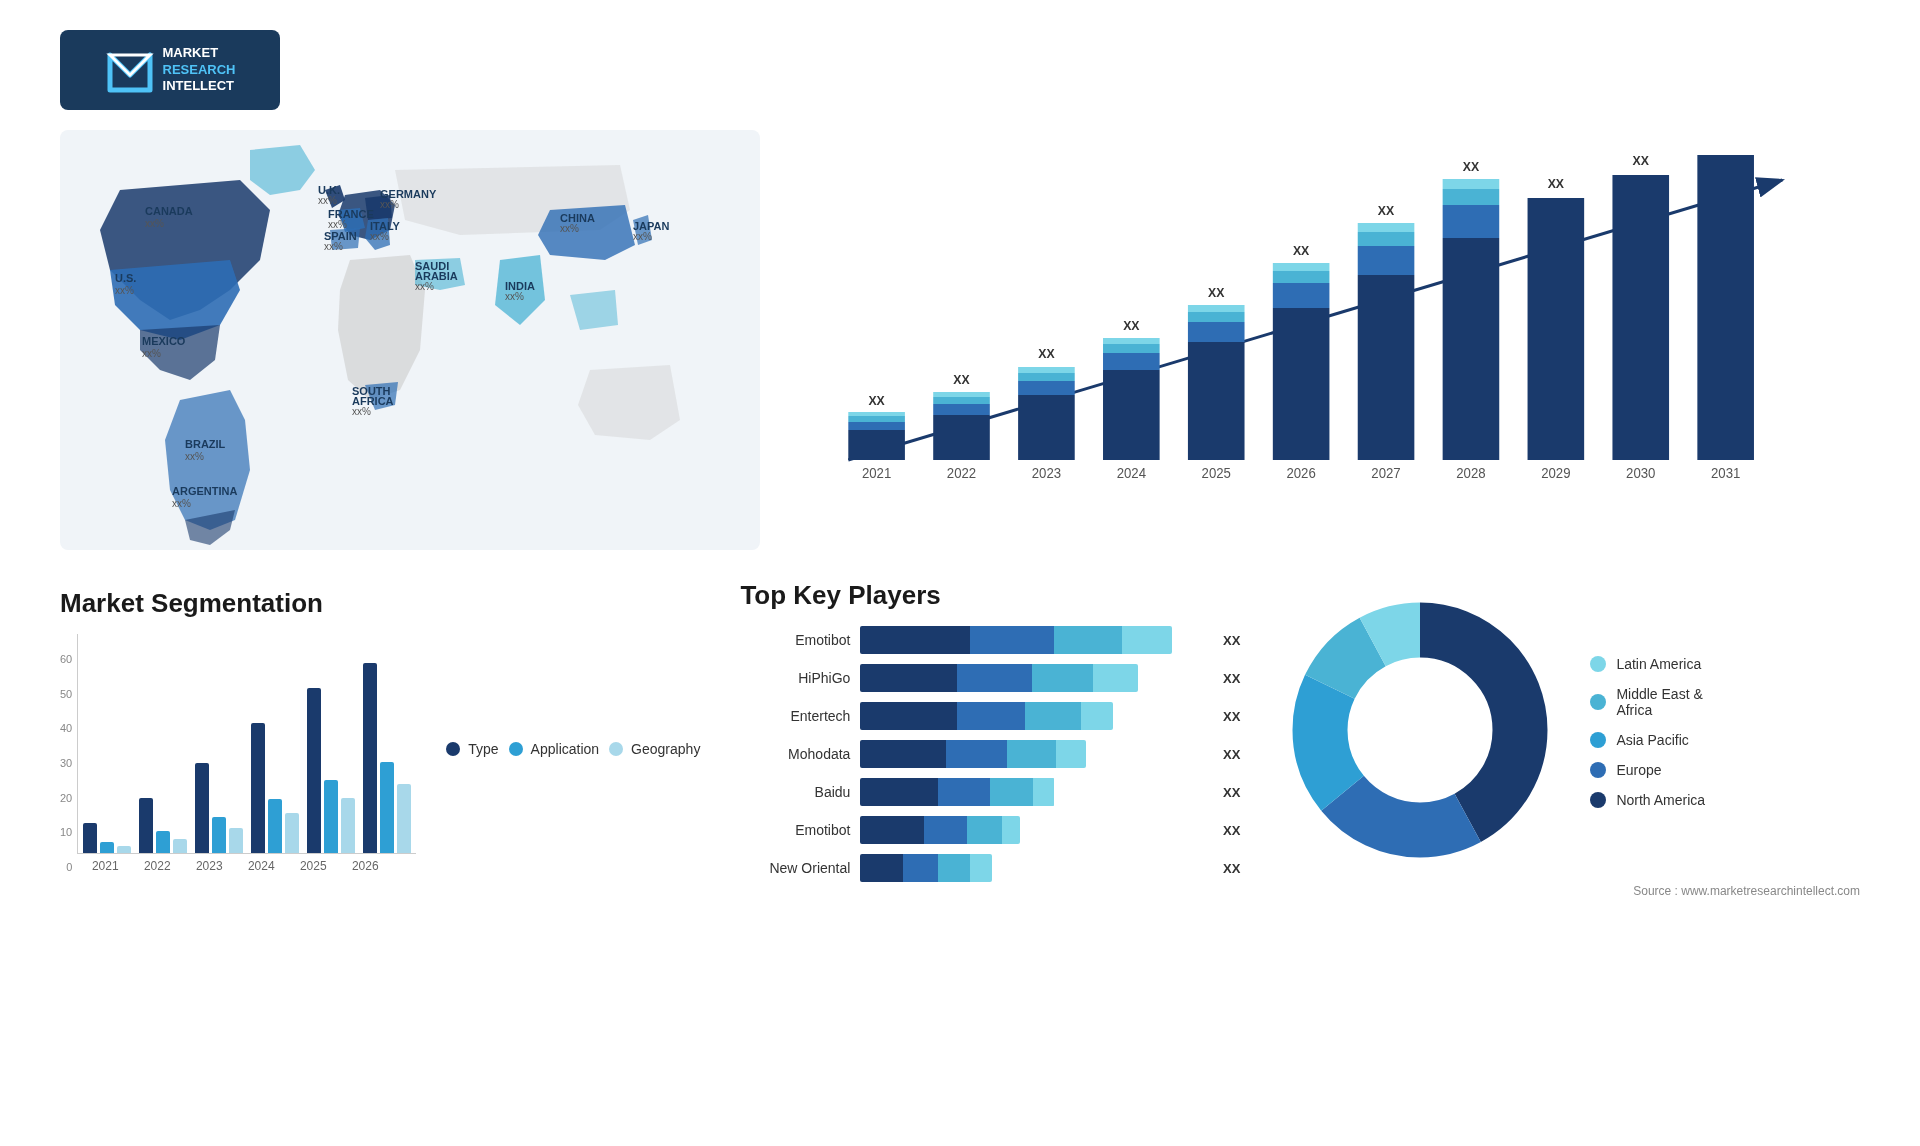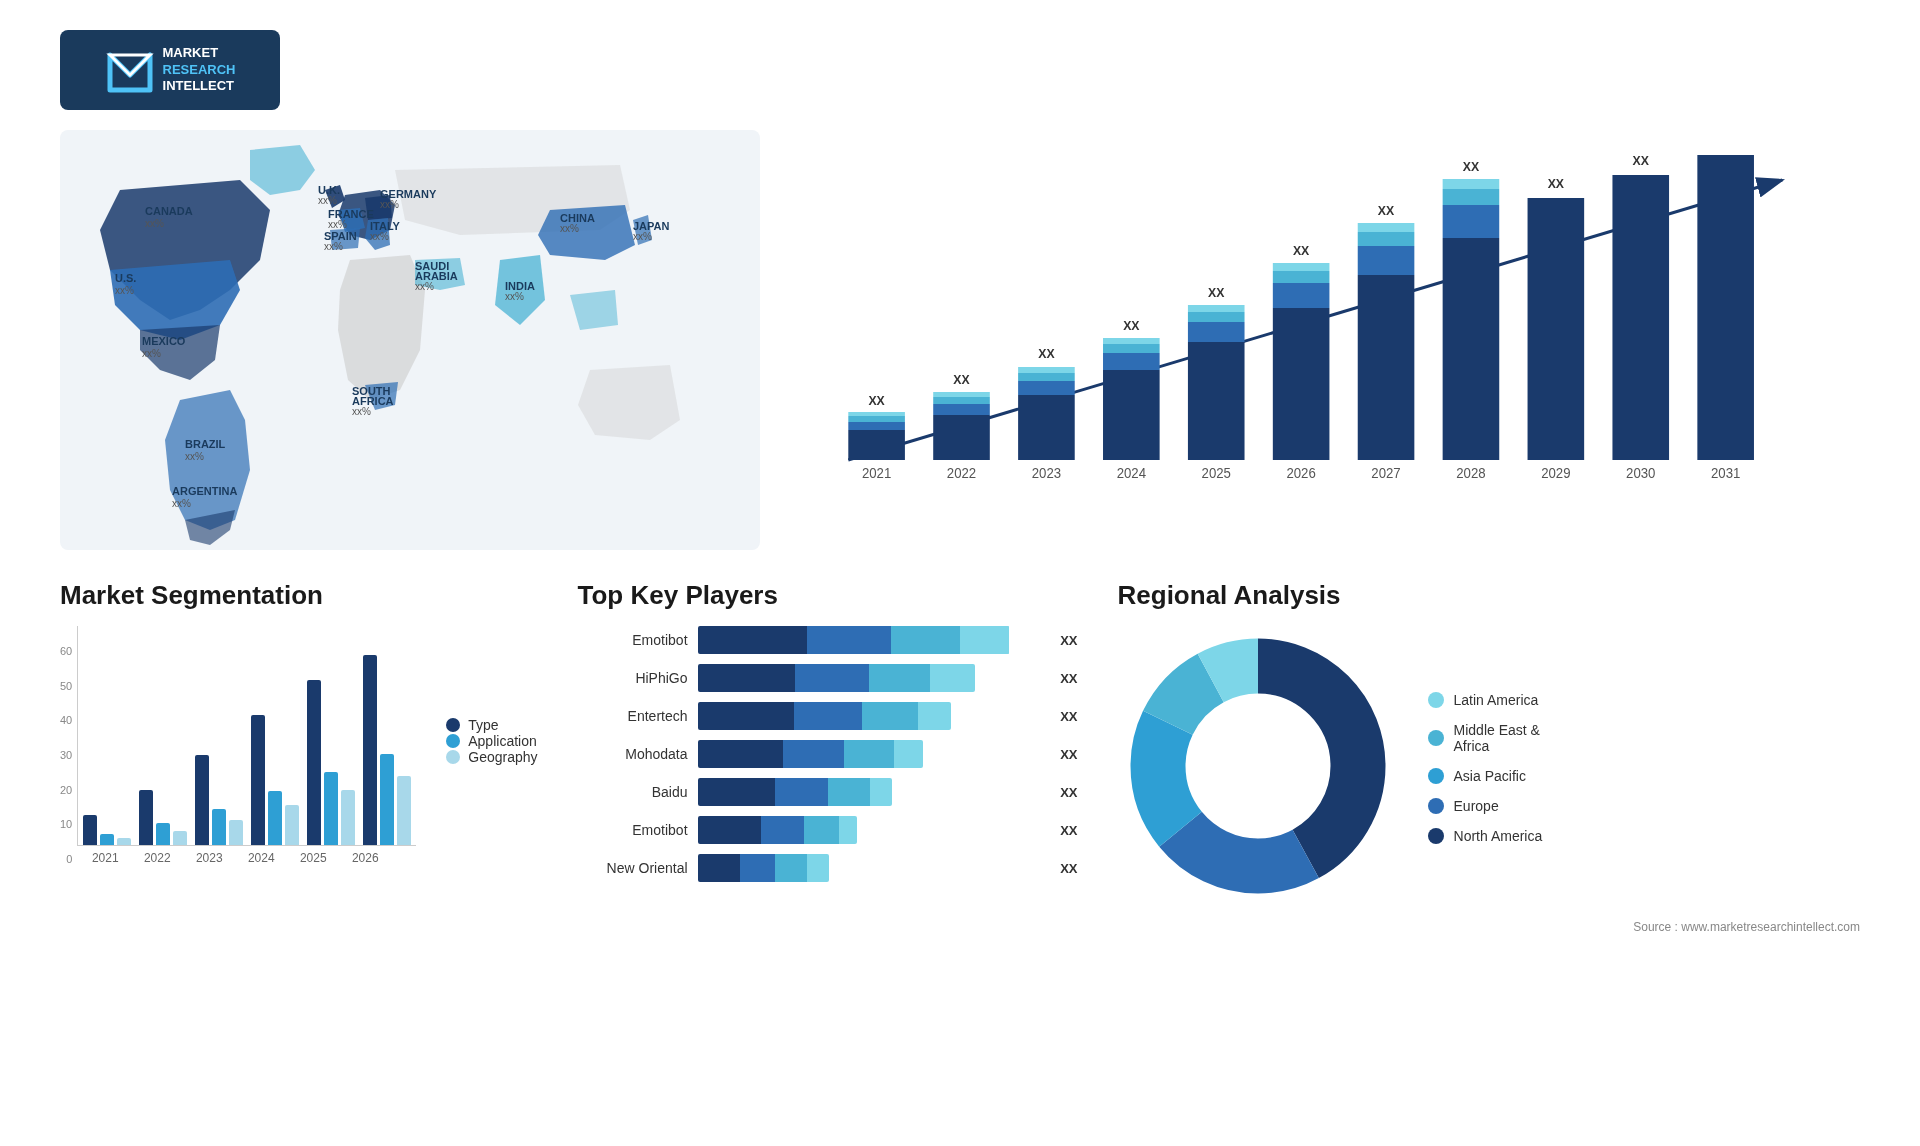--- a/index.html
+++ b/index.html
@@ -106,20 +106,21 @@
     
     .bottom-section {
       display: flex;
       gap: 40px;
       margin-top: 10px;
     }
 
     
     .segmentation-container {
       flex: 0 0 420px;
+      margin-top: 8px;
     }
     .section-title {
       font-size: 26px;
       font-weight: 700;
       color: #1a1a1a;
       margin-bottom: 15px;
     }
     .seg-chart-area {
       display: flex;
       gap: 20px;
@@ -150,21 +151,21 @@
       display: flex;
       gap: 3px;
       align-items: flex-end;
     }
     .seg-bar {
       width: 14px;
       border-radius: 2px 2px 0 0;
     }
     .seg-legend {
       display: flex;
-      flex-direction: column;
+      gap: 10px;
       margin-left: 10px;
       padding-bottom: 10px;
     }
     .legend-item {
       display: flex;
       align-items: center;
       gap: 8px;
       font-size: 14px;
       color: #333;
     }
@@ -627,21 +628,20 @@
             <div class="player-bar-seg2" style="width:27%;"></div>
             <div class="player-bar-seg3" style="width:24%;"></div>
             <div class="player-bar-seg4" style="width:17%;"></div>
           </div>
         </div>
         <span class="player-bar-xx">XX</span>
       </div>
     </div>
 
     <div class="regional-container">
-      <h2 class="section-title">Regional Analysis</h2>
       <div class="donut-area">
 
         <div class="donut-svg-wrap">
           <svg viewBox="0 0 280 280" width="280" height="280">
 
             <circle cx="140" cy="140" r="100" fill="none" stroke="#1a3a6c" stroke-width="55" stroke-dasharray="263.9 366.5" stroke-dashoffset="0" transform="rotate(-90 140 140)"></circle>
             <circle cx="140" cy="140" r="100" fill="none" stroke="#2e6db4" stroke-width="55" stroke-dasharray="138.2 492.2" stroke-dashoffset="-263.9" transform="rotate(-90 140 140)"></circle>
             <circle cx="140" cy="140" r="100" fill="none" stroke="#2e9fd4" stroke-width="55" stroke-dasharray="113.1 517.3" stroke-dashoffset="-402.1" transform="rotate(-90 140 140)"></circle>
             <circle cx="140" cy="140" r="100" fill="none" stroke="#4ab3d4" stroke-width="55" stroke-dasharray="62.8 567.6" stroke-dashoffset="-515.2" transform="rotate(-90 140 140)"></circle>
             <circle cx="140" cy="140" r="100" fill="none" stroke="#7dd6e8" stroke-width="55" stroke-dasharray="50.3 580.1" stroke-dashoffset="-578" transform="rotate(-90 140 140)"></circle>

